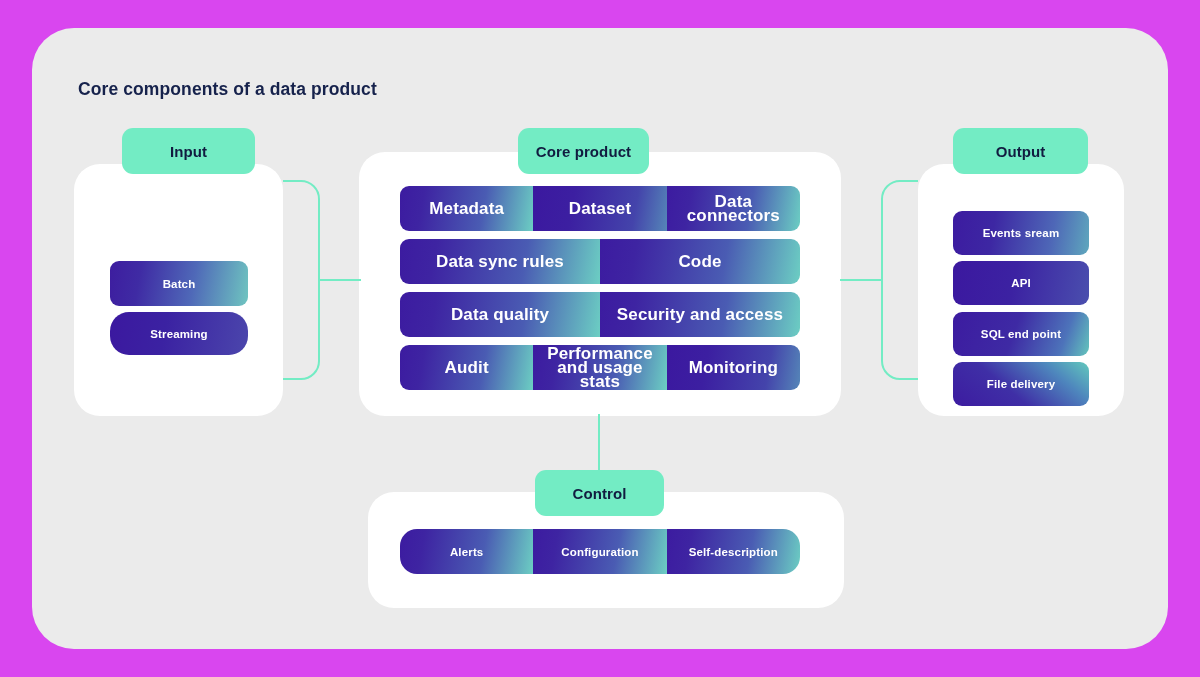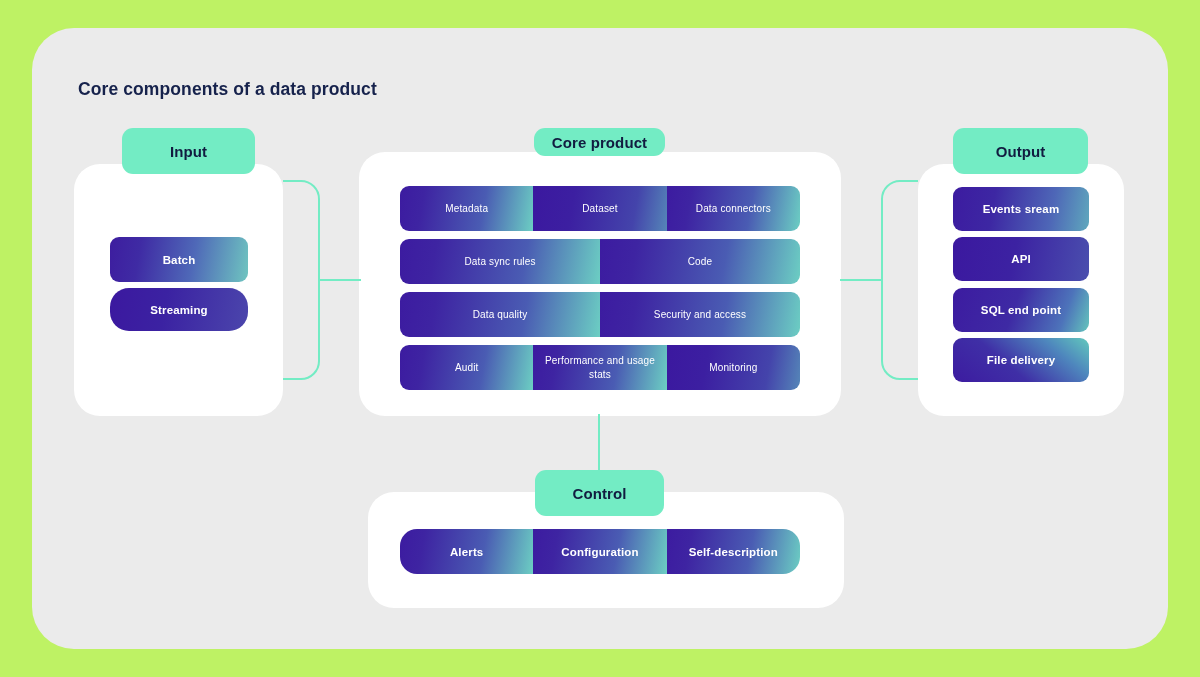--- a/index.html
+++ b/index.html
@@ -9,21 +9,21 @@
     height: 677px;
     background: #ffffff;
     font-family: "Liberation Sans", sans-serif;
     overflow: hidden;
   }
 
   #stage {
     position: relative;
     width: 1200px;
     height: 677px;
-    background: #bef264;
+    background: #d946ef;
   }
 
   
   .canvas-card {
     position: absolute;
     left: 32px;
     top: 28px;
     width: 1136px;
     height: 621px;
     background: #ebebeb;
@@ -60,21 +60,21 @@
     display: flex;
     align-items: center;
     justify-content: center;
     color: #111c40;
     font-size: 15px;
     font-weight: bold;
     letter-spacing: .1px;
     z-index: 6;
   }
   .badge-input   { left: 122px; top: 128px; width: 133px; height: 46px; }
-  .badge-core    { left: 534px; top: 128px; width: 131px; height: 28px; }
+  .badge-core    { left: 518px; top: 128px; width: 131px; height: 46px; }
   .badge-output  { left: 953px; top: 128px; width: 135px; height: 46px; }
   .badge-control { left: 535px; top: 470px; width: 129px; height: 46px; }
 
   
   .connector { position: absolute; z-index: 2; }
   .conn-left  { left: 281px; top: 178px; width: 80px; height: 204px; }
   .conn-right { left: 840px; top: 178px; width: 80px; height: 204px; }
   .conn-down  { left: 592px; top: 414px; width: 14px; height: 60px; }
 
   
@@ -84,20 +84,21 @@
     display: flex;
     align-items: center;
     justify-content: center;
     text-align: center;
     color: #ffffff;
     font-size: 11.5px;
     font-weight: bold;
     line-height: 14px;
     letter-spacing: .15px;
     padding: 0 6px;
+    margin-top: 24px;
   }
 
   
   .pill-batch     { left: 110px; top: 237px; width: 138px; height: 45px;
                     background: linear-gradient(100deg, #3d1d9f 0%, #3f2ba4 22%, #4f69b8 60%, #6fc5c0 100%); }
   .pill-streaming { left: 110px; top: 288px; width: 138px; height: 43px;
                     background: linear-gradient(100deg, #3b189f 0%, #3b22a2 40%, #4b46ac 100%); border-radius: 19px; }
 
   
   .pill-events { left: 953px; top: 187px; width: 136px; height: 44px;
@@ -125,22 +126,22 @@
     border-radius: 9px;
     overflow: hidden;
   }
   .core-cell {
     flex: 1 1 0;
     display: flex;
     align-items: center;
     justify-content: center;
     text-align: center;
     color: #ffffff;
-    font-size: 10px;
-    font-weight: normal;
+    font-size: 17px;
+    font-weight: bold;
     line-height: 14px;
     letter-spacing: .15px;
     padding: 0 4px;
     background: linear-gradient(100deg, #3c1ba0 0%, #3e24a2 18%, #4a5cb3 62%, #6ccec3 100%);
   }
   .core-cell.dim {
     background: linear-gradient(100deg, #3b189f 0%, #3c1fa1 30%, #4444ab 75%, #5586b8 100%);
   }
 
   

